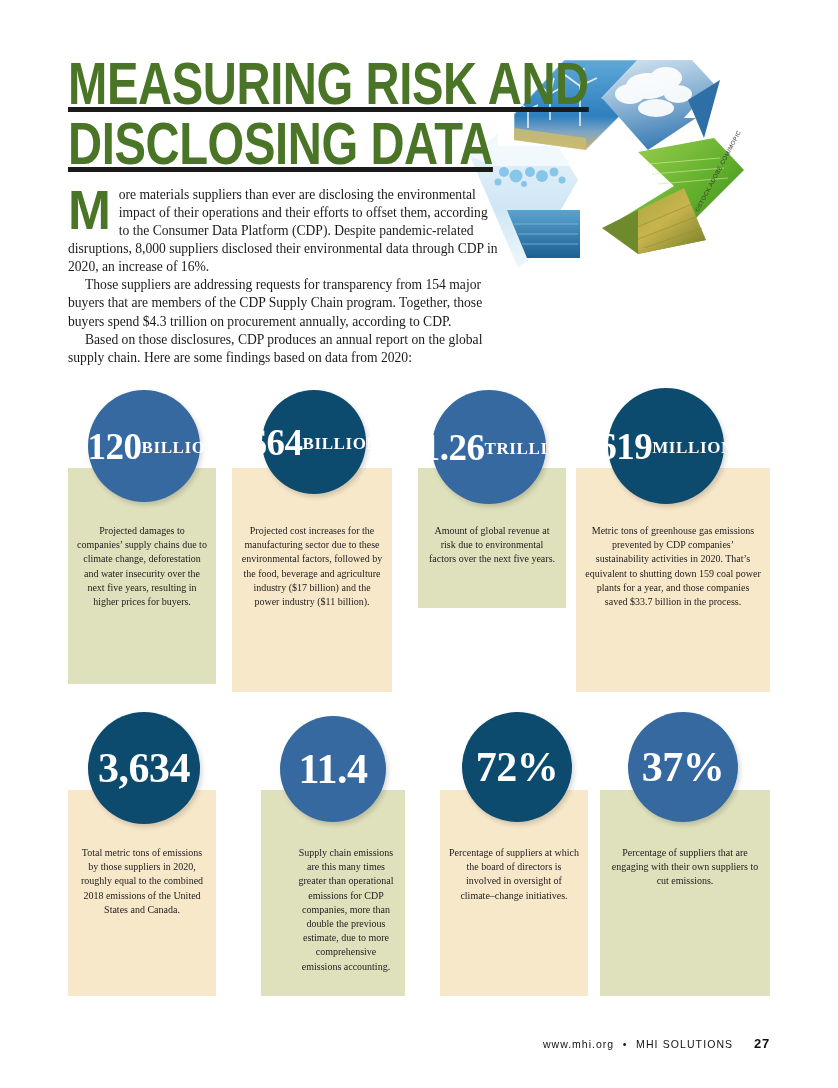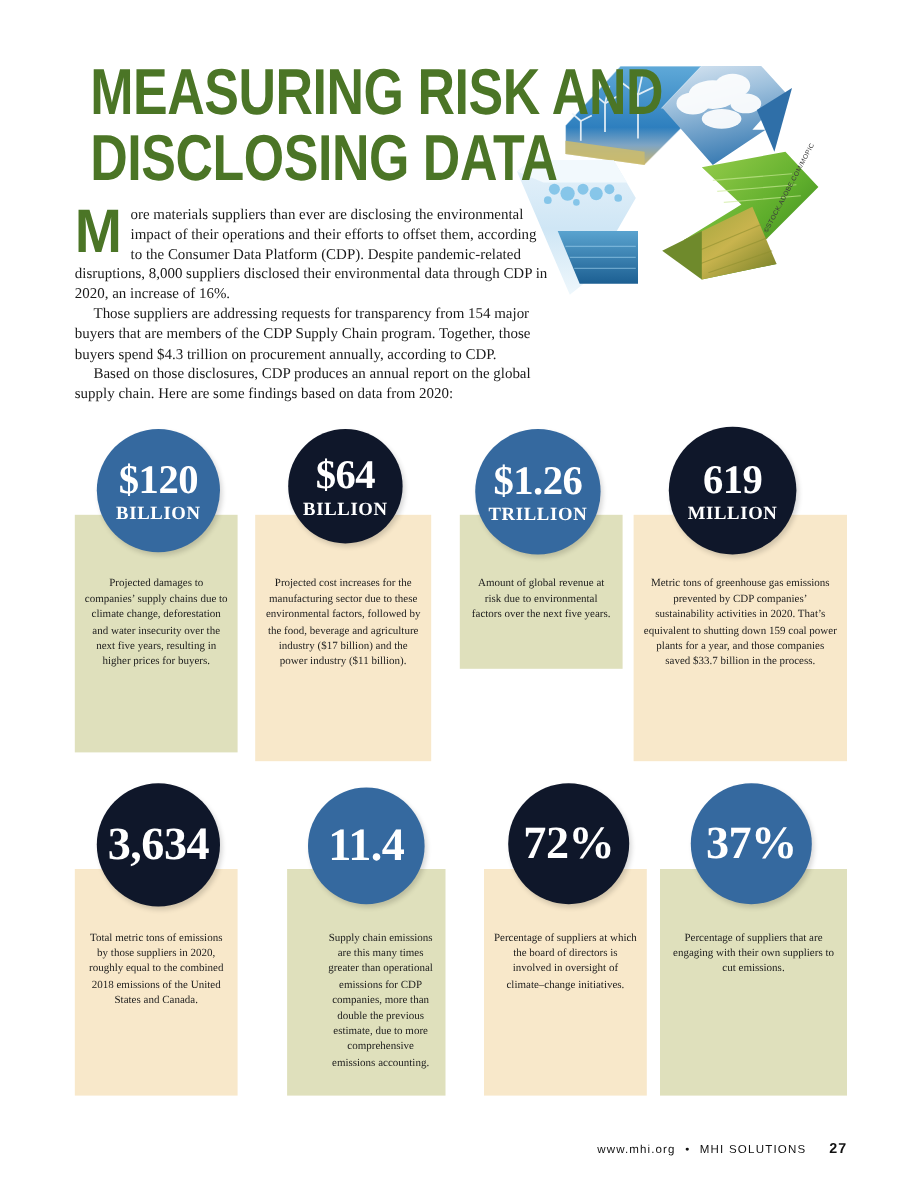--- a/index.html
+++ b/index.html
@@ -12,24 +12,25 @@
     height: 1088px;
     position: relative;
     font-family: "Liberation Serif", serif;
     color: #1a1a1a;
     overflow: hidden;
   }
 
   
   .headline {
     position: absolute;
-    left: 82px;
+    left: 68px;
     top: 56px;
     width: 470px;
     z-index: 5;
+    text-decoration: underline;
   }
   .headline-line {
     font-family: "Liberation Sans", sans-serif;
     font-weight: bold;
     font-size: 59px;
     line-height: 0.95;
     letter-spacing: -0.5px;
     color: #4b7526;
     transform: scaleX(0.8);
     transform-origin: left center;
@@ -111,30 +112,30 @@
     text-align: center;
     color: #1c1c1c;
   }
   .bg-khaki { background: #dfe0bc; }
   .bg-cream { background: #f8e8ca; }
 
   .stat-circle {
     position: absolute;
     border-radius: 50%;
     display: flex;
-    flex-direction: column;
+    flex-direction: row;
     align-items: center;
     justify-content: center;
     color: #ffffff;
     text-align: center;
     z-index: 3;
     box-shadow: 2px 3px 5px rgba(0,0,0,0.16);
   }
   .c-blue { background: #35699f; }
-  .c-green { background: #0f172a; }
+  .c-green { background: #0c4a6e; }
 
   .circle-value {
     font-family: "Liberation Serif", serif;
     font-weight: bold;
     font-size: 37px;
     line-height: 1;
     letter-spacing: -0.5px;
   }
   .circle-unit {
     font-family: "Liberation Serif", serif;

